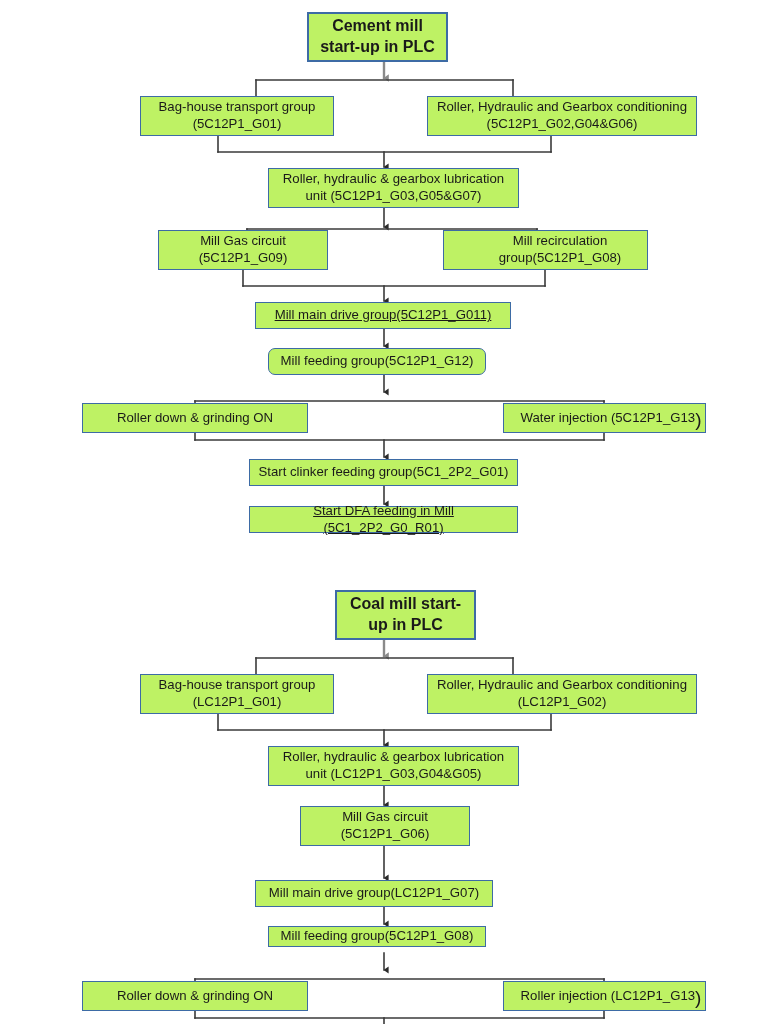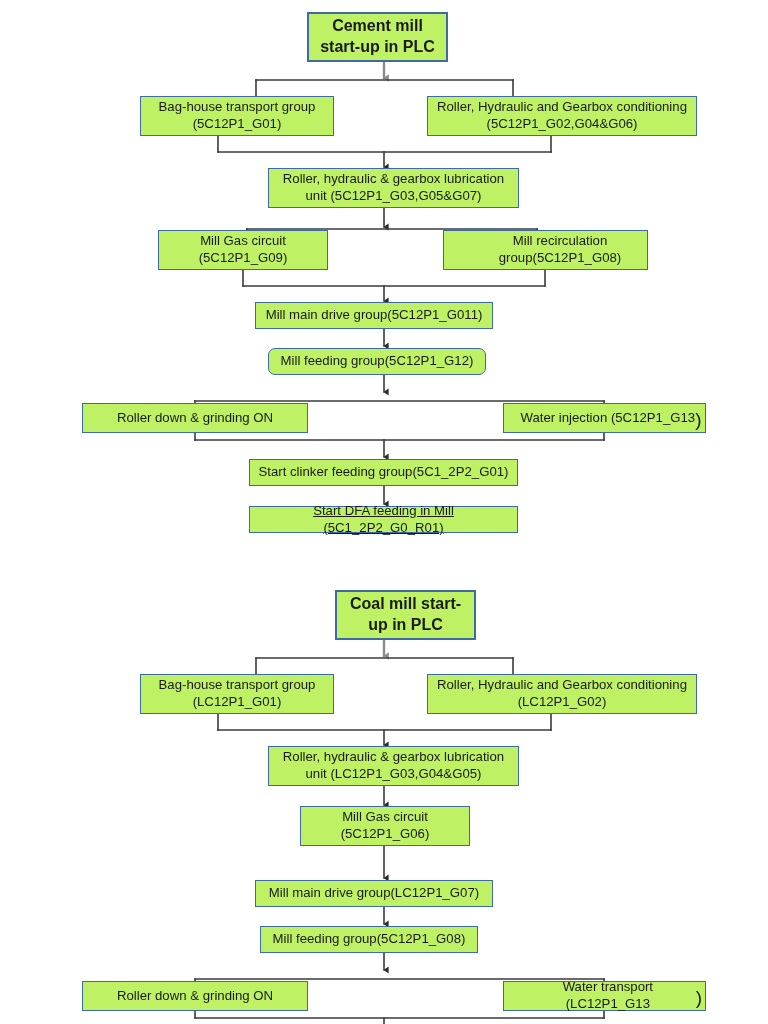--- a/index.html
+++ b/index.html
@@ -122,21 +122,21 @@
 
   <div class="node" style="left:268px;top:168px;width:251px;height:40px;">Roller, hydraulic &amp; gearbox   lubrication
 unit (5C12P1_G03,G05&amp;G07)</div>
 
   <div class="node" style="left:158px;top:230px;width:170px;height:40px;">Mill Gas circuit
 (5C12P1_G09)</div>
 
   <div class="node" style="left:443px;top:230px;width:205px;height:40px;padding-left:32px;">Mill recirculation
 group(5C12P1_G08)</div>
 
-  <div class="node" style="left:255px;top:302px;width:238px;height:27px;">Mill main drive group(5C12P1_G011)</div>
+  <div class="node" style="left:255px;top:302px;width:256px;height:27px;text-decoration:underline;">Mill main drive group(5C12P1_G011)</div>
 
   <div class="node" style="left:268px;top:348px;width:218px;height:27px;border-radius:7px;">Mill feeding group(5C12P1_G12)</div>
 
   <div class="node" style="left:82px;top:403px;width:226px;height:30px;">Roller down &amp; grinding ON</div>
 
   <div class="node bigparen" style="left:503px;top:403px;width:203px;height:30px;"><span>Water injection (5C12P1_G13</span><span class="bp">)</span></div>
 
   <div class="node" style="left:249px;top:459px;width:269px;height:27px;">Start clinker feeding group(5C1_2P2_G01)</div>
 
   <div class="node" style="left:249px;top:506px;width:269px;height:27px;text-decoration:underline;">Start DFA feeding in Mill (5C1_2P2_G0_R01)</div>
@@ -151,19 +151,19 @@
 (LC12P1_G02)</div>
 
   <div class="node" style="left:268px;top:746px;width:251px;height:40px;">Roller, hydraulic &amp; gearbox   lubrication
 unit (LC12P1_G03,G04&amp;G05)</div>
 
   <div class="node" style="left:300px;top:806px;width:170px;height:40px;">Mill Gas circuit
 (5C12P1_G06)</div>
 
   <div class="node" style="left:255px;top:880px;width:238px;height:27px;">Mill main drive group(LC12P1_G07)</div>
 
-  <div class="node" style="left:260px;top:926px;width:218px;height:27px;">Mill feeding group(5C12P1_G08)</div>
+  <div class="node" style="left:268px;top:926px;width:218px;height:21px;">Mill feeding group(5C12P1_G08)</div>
 
   <div class="node" style="left:82px;top:981px;width:226px;height:30px;">Roller down &amp; grinding ON</div>
 
-  <div class="node bigparen" style="left:503px;top:981px;width:203px;height:30px;"><span>Water transport (LC12P1_G13</span><span class="bp">)</span></div>
+  <div class="node bigparen" style="left:503px;top:981px;width:203px;height:30px;"><span>Roller injection (LC12P1_G13</span><span class="bp">)</span></div>
 
 </div>
 
 </body></html>

